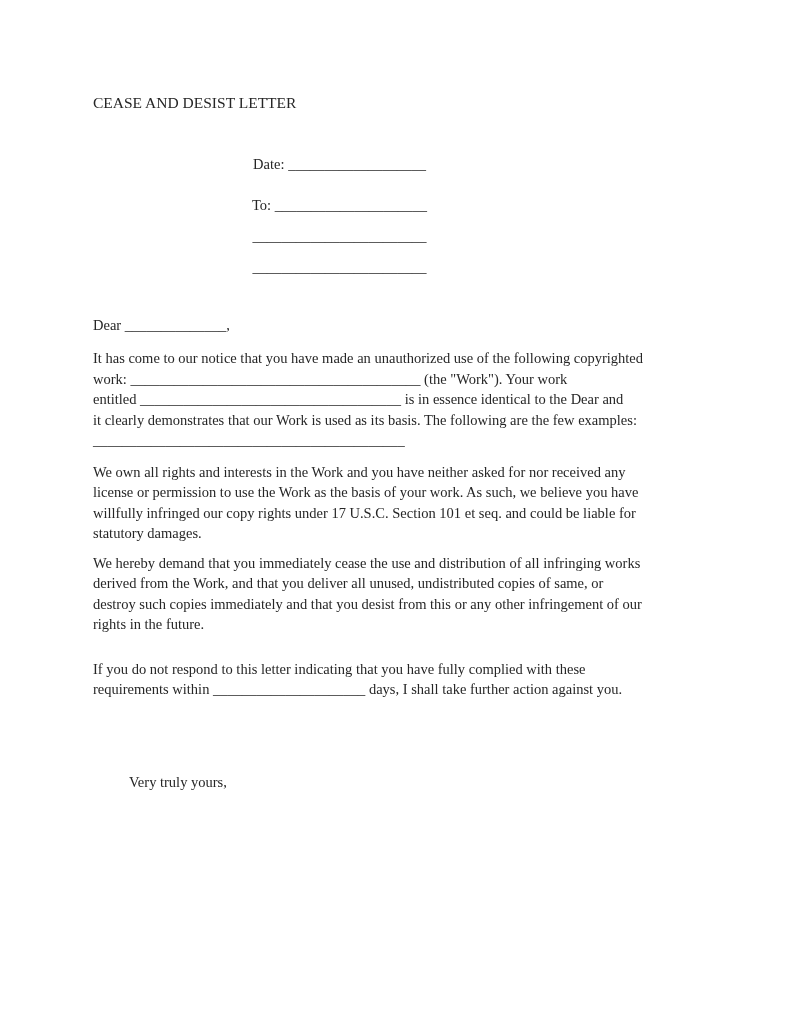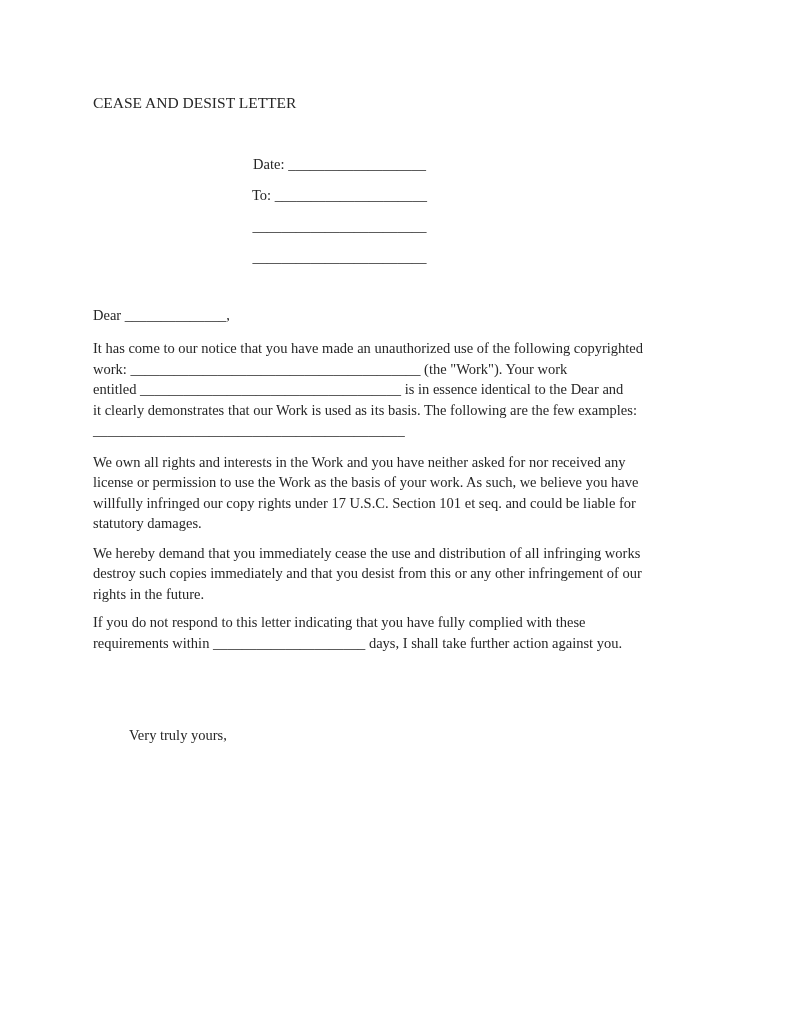--- a/index.html
+++ b/index.html
@@ -24,32 +24,32 @@
     font-size: 15.5px;
     line-height: 21px;
     white-space: nowrap;
   }
   .row {
     line-height: 21px;
     white-space: pre;
     text-align: center;
   }
   .date-row   { margin-top: 41px; }
-  .to-row     { margin-top: 10px; }
+  .to-row     { margin-top: 20px; }
   .addr-row   { margin-top: 10px; }
   .salutation { margin-top: 37px; line-height: 21px; white-space: pre; }
   .para { margin: 0; }
   .pline {
     line-height: 20.5px;
     white-space: pre;
   }
   .p1 { margin-top: 12px; }
   .p2 { margin-top: 11px; }
   .p3 { margin-top: 9px; }
-  .p4 { margin-top: 8px; }
+  .p4 { margin-top: 24px; }
   .closing {
     margin-top: 72px;
     line-height: 21px;
     white-space: pre;
     margin-left: 36px;
   }
 </style>
 </head>
 <body>
 
@@ -78,20 +78,21 @@
 
     <div class="para p2">
       <div class="pline">We own all rights and interests in the Work and you have neither asked for nor received any</div>
       <div class="pline">license or permission to use the Work as the basis of your work. As such, we believe you have</div>
       <div class="pline">willfully infringed our copy rights under 17 U.S.C. Section 101 et seq. and could be liable for</div>
       <div class="pline">statutory damages.</div>
     </div>
 
     <div class="para p3">
       <div class="pline">We hereby demand that you immediately cease the use and distribution of all infringing works</div>
+      <div class="pline">derived from the Work, and that you deliver all unused, undistributed copies of same, or</div>
       <div class="pline">destroy such copies immediately and that you desist from this or any other infringement of our</div>
       <div class="pline">rights in the future.</div>
     </div>
 
     <div class="para p4">
       <div class="pline">If you do not respond to this letter indicating that you have fully complied with these</div>
       <div class="pline">requirements within _____________________ days, I shall take further action against you.</div>
     </div>
 
     <div class="closing">Very truly yours,</div>

